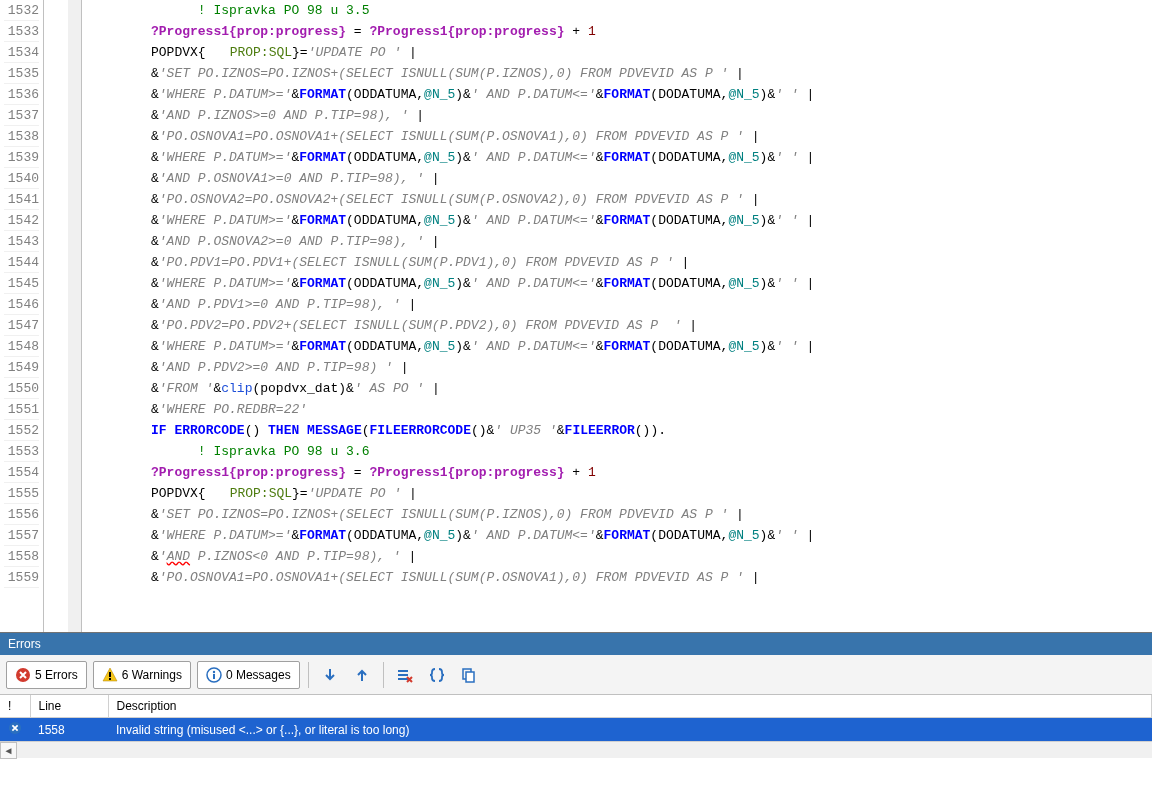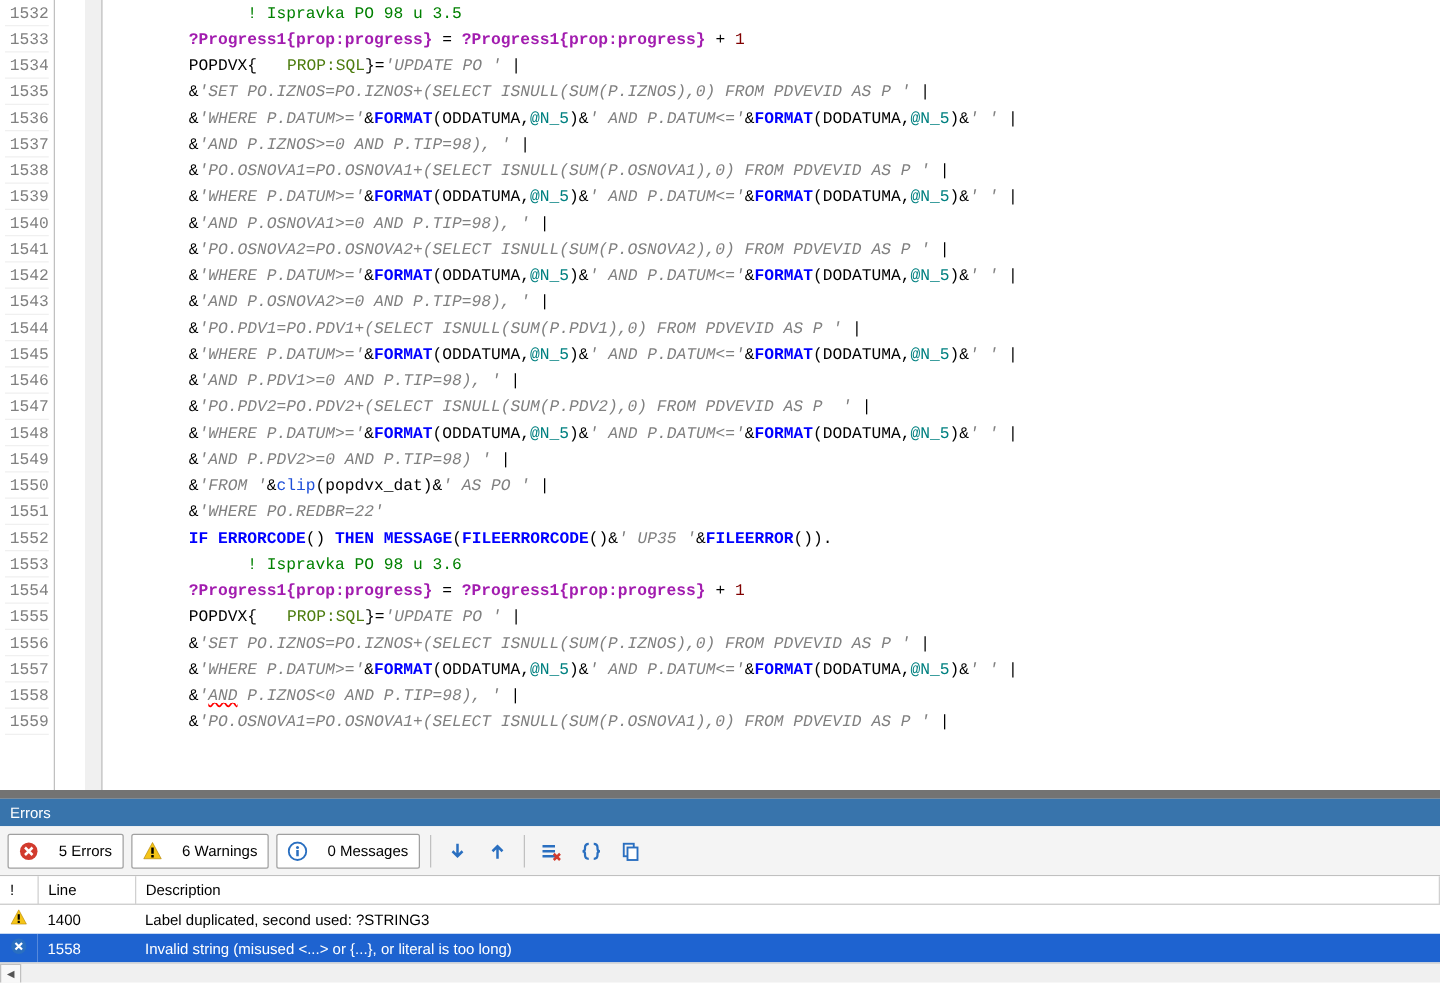--- a/index.html
+++ b/index.html
@@ -59,21 +59,21 @@
   .c-plain   { color: #000000; }
   .c-black   { color: #4d7c0f; font-weight: normal; padding-left: 24px; }
   .c-prop    { color: #a21caf; font-weight: bold; }
   .underline-error {
     text-decoration-line: underline;
     text-decoration-style: wavy;
     text-decoration-color: red;
   }
 
   .errors-panel {
-    border-top: 7px solid #737373;
+    border-top: 1px solid #737373;
     font-family: "Segoe UI", sans-serif;
     font-size: 12px;
   }
   .errors-title {
     background: #3874ac;
     color: #ffffff;
     padding: 3px 8px;
     height: 22px;
     line-height: 16px;
   }
@@ -82,21 +82,21 @@
     align-items: center;
     gap: 6px;
     background: #f4f4f4;
     padding: 4px 6px;
     border-bottom: 1px solid #c0c0c0;
     height: 40px;
   }
   .pill {
     display: flex;
     align-items: center;
-    gap: 16px;
+    gap: 4px;
     border: 1px solid #a0a0a0;
     padding: 2px 8px;
     background: #ffffff;
     border-radius: 2px;
     height: 28px;
     cursor: pointer;
   }
   .toolbar-divider {
     width: 1px;
     height: 26px;
@@ -272,29 +272,20 @@
 
   <table class="errors-table">
     <thead>
       <tr>
         <th class="col-icon">!</th>
         <th class="col-line">Line</th>
         <th>Description</th>
       </tr>
     </thead>
     <tbody id="errors-body">
-        <tr>
-          <td class="col-icon"><svg width="14" height="14" viewBox="0 0 16 16">
-              <polygon points="8,1 15,14 1,14" fill="#f5c518" stroke="#b08000" stroke-width="0.5"></polygon>
-              <rect x="7" y="5" width="2" height="5" fill="#000"></rect>
-              <rect x="7" y="11" width="2" height="2" fill="#000"></rect>
-            </svg></td>
-          <td class="col-line">1400</td>
-          <td>Label duplicated, second used: ?STRING3</td>
-        </tr>
         <tr class="selected">
           <td class="col-icon"><svg width="14" height="14" viewBox="0 0 16 16">
               <circle cx="8" cy="8" r="7" fill="#2a6fc0"></circle>
               <path d="M5 5 L11 11 M11 5 L5 11" stroke="#fff" stroke-width="2"></path>
             </svg></td>
           <td class="col-line">1558</td>
           <td>Invalid string (misused &lt;...&gt; or {...}, or literal is too long)</td>
         </tr>
       </tbody>
   </table>

